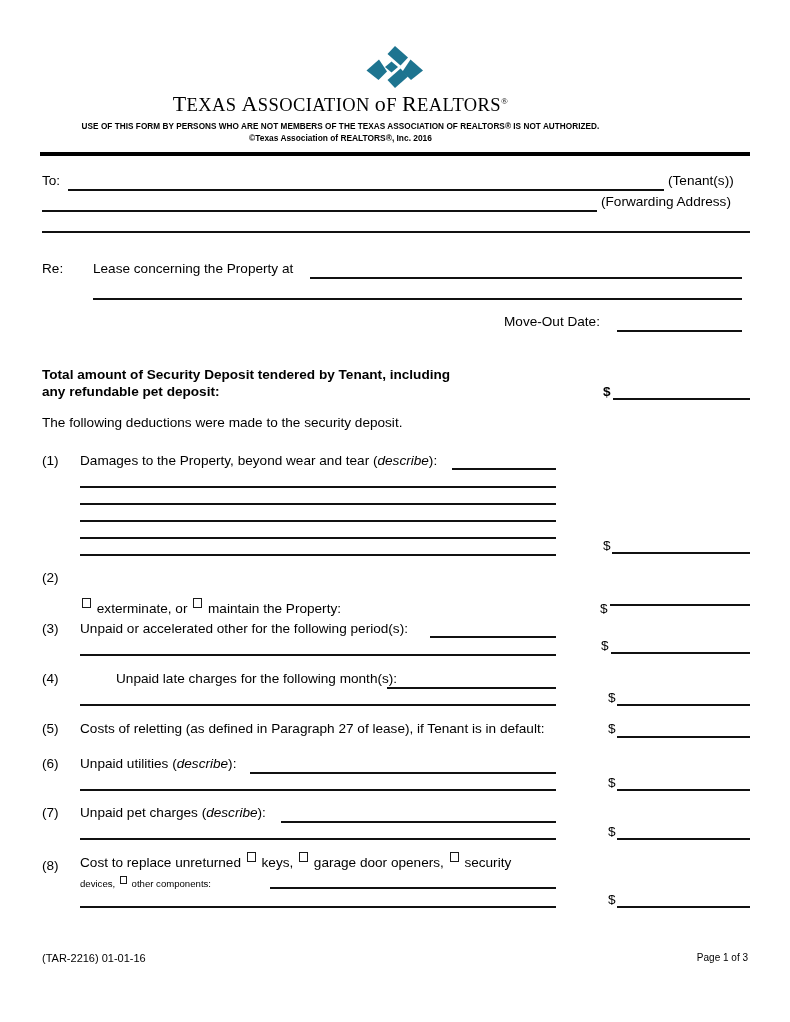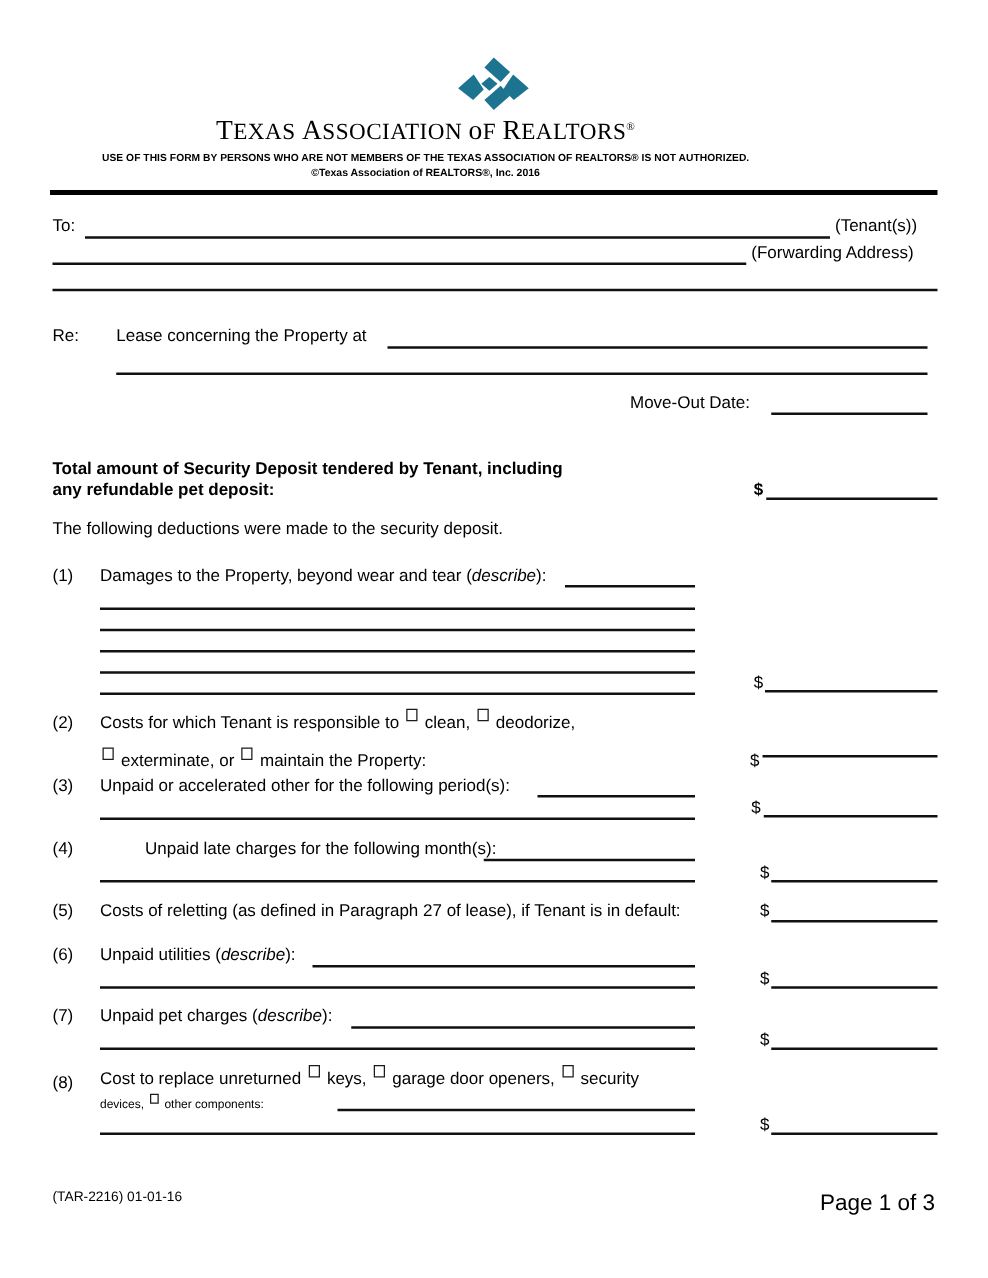--- a/index.html
+++ b/index.html
@@ -118,21 +118,21 @@
 
   
   .footer-left {
     position: absolute;
     left: 42px; top: 952px;
     font-size: 11px;
   }
   .footer-right {
     position: absolute;
     right: 42px; top: 952px;
-    font-size: 18px;
+    font-size: 10px;
   }
 </style>
 </head>
 <body>
 
 <div class="page">
 
   <div class="header">
 
     <div class="logo-wrap">
@@ -190,27 +190,20 @@
   <div class="line" style="left:452px; top:468px; width:104px;"></div>
   <div class="line" style="left:80px; top:486px; width:476px;"></div>
   <div class="line" style="left:80px; top:503px; width:476px;"></div>
   <div class="line" style="left:80px; top:520px; width:476px;"></div>
   <div class="line" style="left:80px; top:537px; width:476px;"></div>
   <div class="line" style="left:80px; top:554px; width:476px;"></div>
   <div class="t" style="left:603px; top:538px;">$</div>
   <div class="line" style="left:612px; top:552px; width:138px;"></div>
 
   <div class="t" style="left:42px; top:570px;">(2)</div>
-  <div class="t" style="left:80px; top:570px;">
-    <span>Costs for which Tenant is responsible to</span>
-    <span class="cb"></span>
-    <span>clean,</span>
-    <span class="cb"></span>
-    <span>deodorize,</span>
-  </div>
   <div class="t" style="left:80px; top:601px;">
     <span class="cb"></span>
     <span>exterminate, or</span>
     <span class="cb"></span>
     <span>maintain the Property:</span>
   </div>
   <div class="t" style="left:600px; top:601px;">$</div>
   <div class="line" style="left:610px; top:604px; width:140px;"></div>
 
   <div class="t" style="left:42px; top:621px;">(3)</div>

